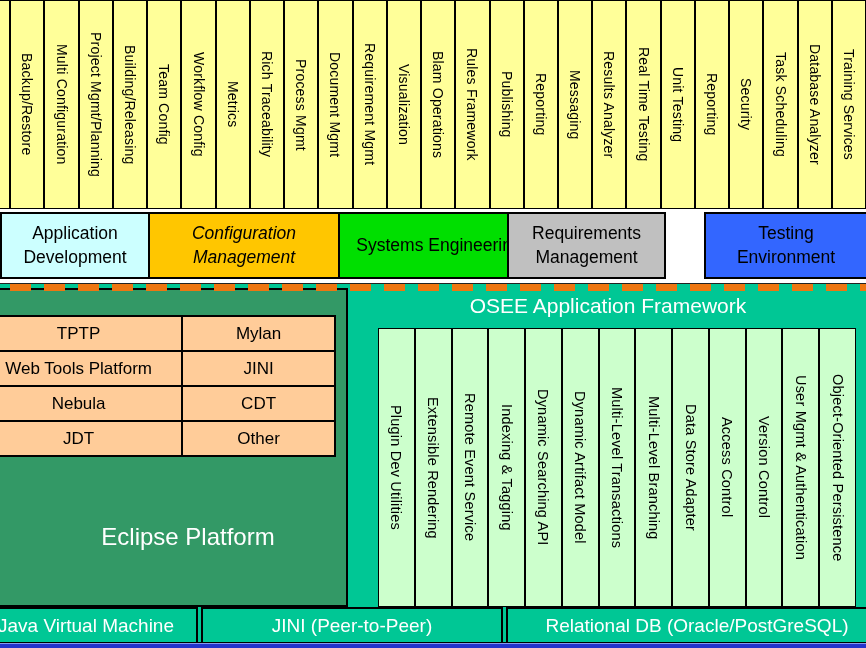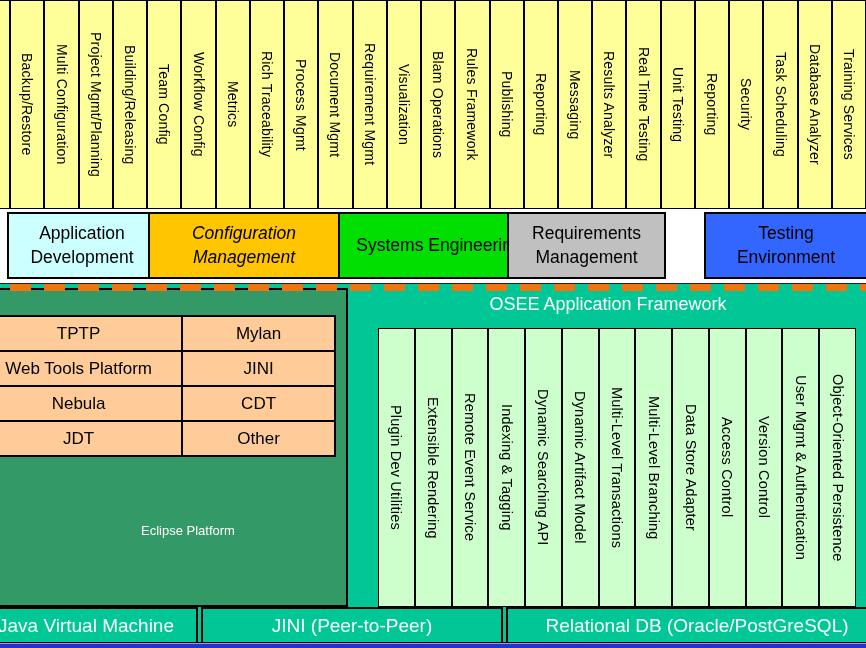--- a/index.html
+++ b/index.html
@@ -13,42 +13,42 @@
     flex:1;background:#FFFF99;border:1px solid #000;
     display:flex;align-items:center;justify-content:center;overflow:hidden;
   }
   .feature-col span{writing-mode:vertical-rl;font-size:14px;white-space:nowrap;letter-spacing:.2px;}
   
   .cat{
     position:absolute;top:212px;height:67px;border:2px solid #000;box-sizing:border-box;
     display:flex;align-items:center;justify-content:center;text-align:center;
     font-size:17.5px;line-height:1.32;padding:0 6px;z-index:1;
   }
-  #cat0{left:7px;width:150px;}
+  #cat0{left:0;width:150px;}
   #cat1{left:148px;width:192px;font-style:italic;}
   #cat2{left:338px;width:202px;}
   #cat3{left:507px;width:159px;}
   #cat4{left:704px;width:164px;}
   
   .teal{position:absolute;left:-24px;top:283px;width:914px;height:365px;background:#00C795;border-top:1px solid #222;box-sizing:border-box;z-index:0;}
   .dashes{
     position:absolute;left:-24px;top:284px;width:914px;height:7px;z-index:6;
     background:repeating-linear-gradient(90deg,#EE7611 0 21px,transparent 21px 34px);
   }
   
   .eclipse-box{position:absolute;left:-26px;top:288px;width:374px;height:319px;background:#339966;border:2px solid #000;box-sizing:border-box;z-index:2;}
   .eclipse-table{position:absolute;left:-26px;top:315px;width:362px;border-collapse:collapse;table-layout:fixed;z-index:3;}
   .eclipse-table td{
     background:#FFCC99;border:2px solid #000;height:33px;padding:0;
     text-align:center;vertical-align:middle;font-size:17px;overflow:hidden;white-space:nowrap;
   }
   .eclipse-table td:first-child{width:57%;}
-  .eclipse-label{position:absolute;left:0;top:523px;width:376px;text-align:center;color:#fff;font-size:13px;z-index:3;}
-  
-  .osee-label{position:absolute;left:352px;top:294px;width:512px;text-align:center;color:#fff;font-size:18px;z-index:3;}
+  .eclipse-label{position:absolute;left:0;top:523px;width:376px;text-align:center;color:#fff;font-size:24px;z-index:3;}
+  
+  .osee-label{position:absolute;left:352px;top:294px;width:512px;text-align:center;color:#fff;font-size:21px;z-index:3;}
   .osee-row{position:absolute;left:378px;top:328px;width:478px;height:279px;display:flex;z-index:3;}
   .osee-col{
     flex:1;background:#CCFFCC;border:1px solid #000;
     display:flex;align-items:center;justify-content:center;overflow:hidden;
   }
   .osee-col span{writing-mode:vertical-rl;font-size:14.5px;white-space:nowrap;letter-spacing:.2px;}
   
   .bottom-box{
     position:absolute;top:607px;height:37px;background:#00C795;border:2px solid #000;box-sizing:border-box;
     display:flex;align-items:center;justify-content:center;color:#fff;font-size:19px;

